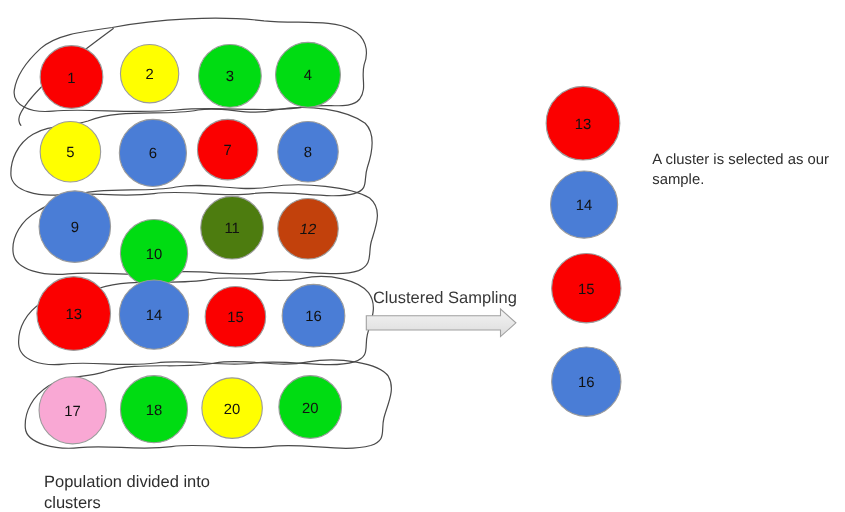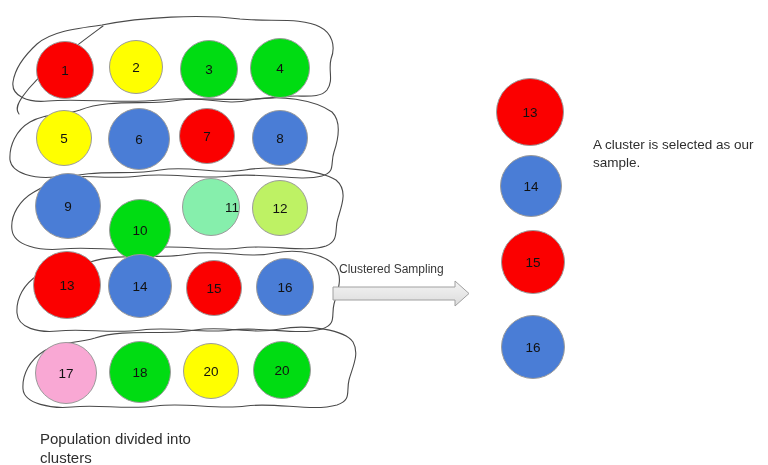--- a/index.html
+++ b/index.html
@@ -7,21 +7,21 @@
     position:relative;width:768px;height:465px;background:#ffffff;
     font-family:"Liberation Sans",sans-serif;overflow:hidden;
   }
   .ink{position:absolute;left:0;top:0;}
   .circle{
     position:absolute;border-radius:50%;border:1px solid #9b9b9b;
     display:flex;align-items:center;justify-content:center;
     font-size:13.5px;color:#111111;box-sizing:border-box;
   }
   .arrow-label{
-    position:absolute;left:339px;top:262px;font-size:12px;color:#383838;
+    position:absolute;left:339px;top:262px;font-size:15px;color:#383838;
     white-space:nowrap;
   }
   .right-caption{
     position:absolute;left:593px;top:136px;width:180px;
     font-size:13.5px;line-height:1.3;color:#2e2e2e;
   }
   .left-caption{
     position:absolute;left:40px;top:429px;width:162px;
     font-size:15px;line-height:1.28;color:#2e2e2e;
   }
@@ -109,24 +109,24 @@
     </div>
     <div class="circle" style="left: 252px; top: 110px; height: 56px; width: 56px; background: rgb(74, 125, 214);">
       <span>8</span>
     </div>
     <div class="circle" style="left: 35px; top: 173px; height: 66px; width: 66px; background: rgb(74, 125, 214);">
       <span>9</span>
     </div>
     <div class="circle" style="left: 109px; top: 175px; height: 62px; width: 62px; background: rgb(0, 220, 18); margin-top: 24px;">
       <span>10</span>
     </div>
-    <div class="circle" style="left: 182px; top: 178px; height: 58px; width: 58px; background: #86efac; justify-content: flex-end;">
+    <div class="circle" style="left: 182px; top: 178px; height: 58px; width: 58px; background: #4d7c0f;">
       <span>11</span>
     </div>
-    <div class="circle" style="left: 252px; top: 180px; height: 56px; width: 56px; background: #bef264;">
+    <div class="circle" style="left: 252px; top: 180px; height: 56px; width: 56px; background: #c2410c; font-style: italic;">
       <span>12</span>
     </div>
     <div class="circle" style="left: 33px; top: 251px; height: 68px; width: 68px; background: rgb(251, 0, 0);">
       <span>13</span>
     </div>
     <div class="circle" style="left: 108px; top: 254px; height: 64px; width: 64px; background: rgb(74, 125, 214);">
       <span>14</span>
     </div>
     <div class="circle" style="left: 186px; top: 260px; height: 56px; width: 56px; background: rgb(251, 0, 0);">
       <span>15</span>

